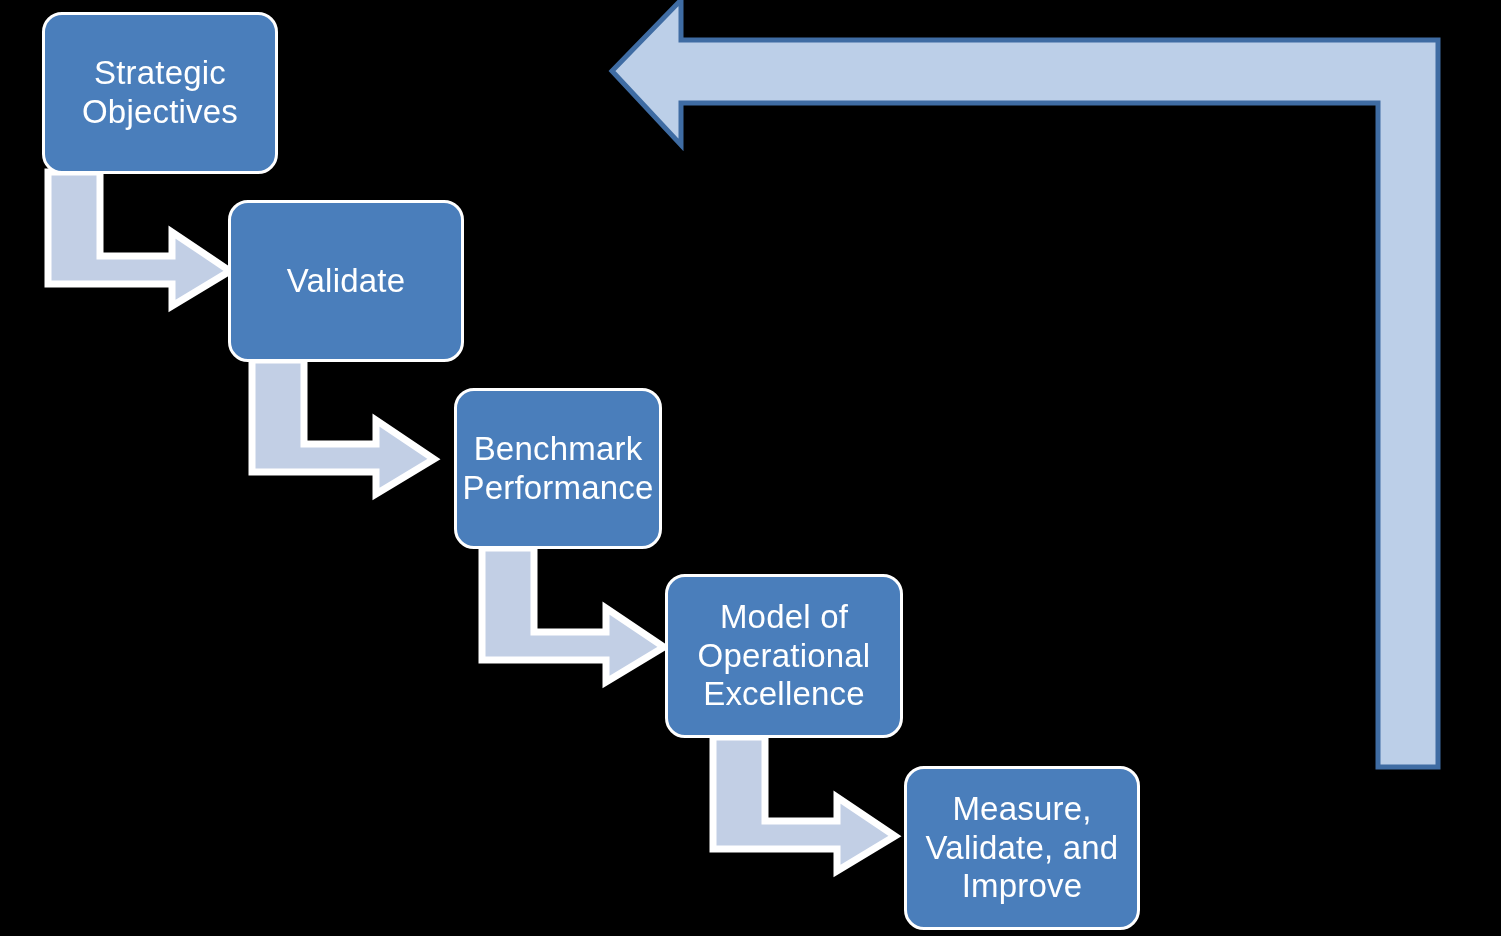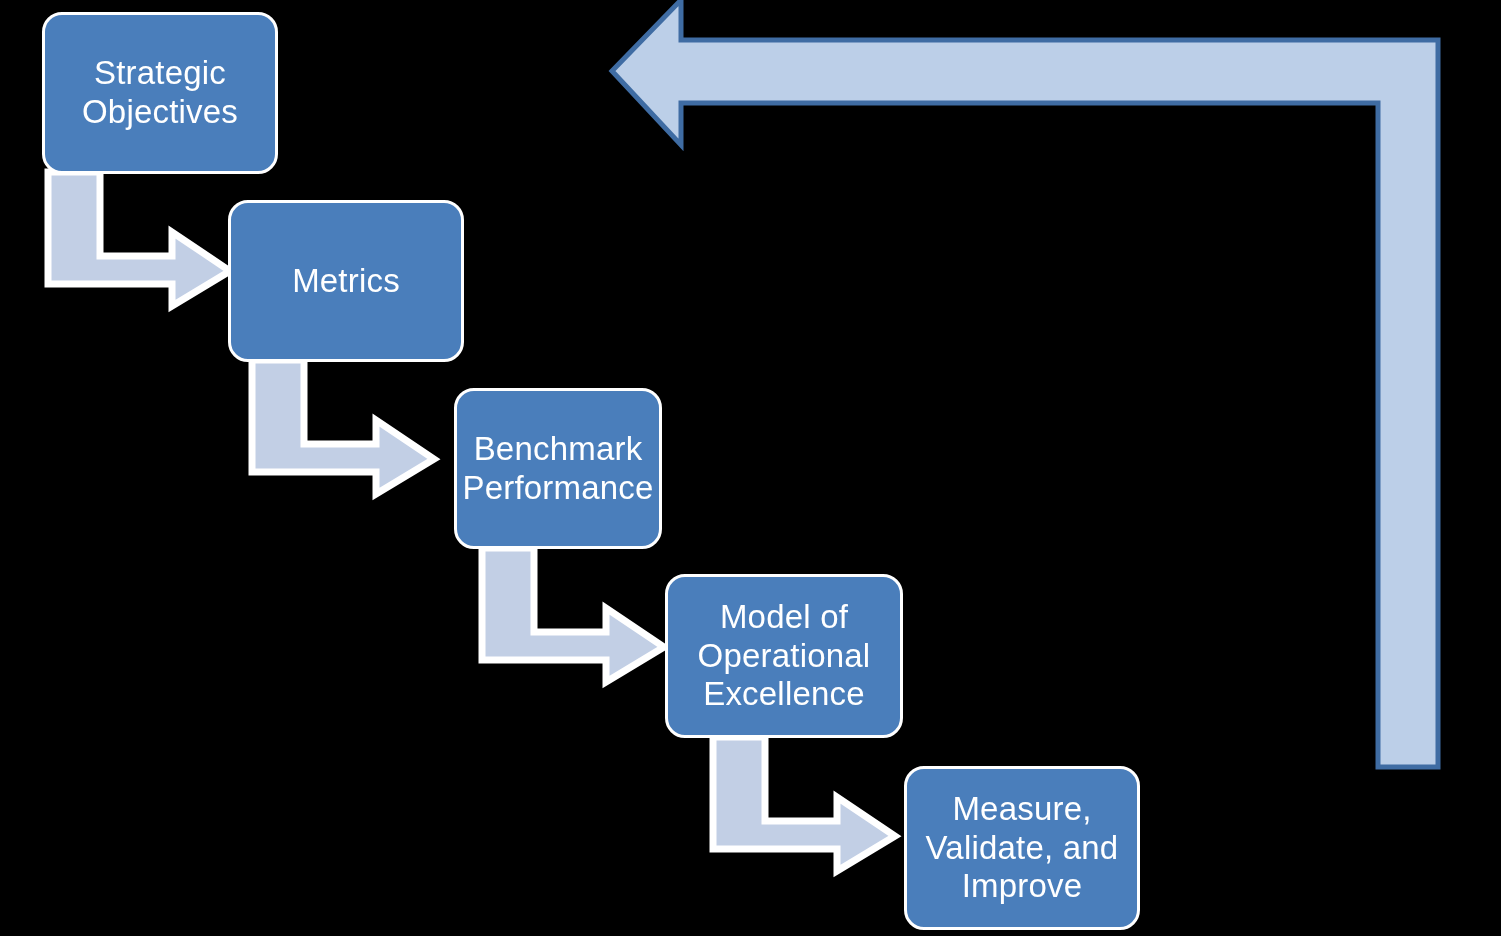--- a/index.html
+++ b/index.html
@@ -89,21 +89,21 @@
       <path d="M 4,4 L 56,4 L 56,88 L 128,88 L 128,64 L 186,103 L 128,138 L 128,116 L 4,116 Z" fill="#C2CFE5" stroke="#FFFFFF" stroke-width="7" stroke-linejoin="miter"></path>
     </svg>
   </div>
 
   <div class="node" style="left:42px; top:12px; width:236px; height:162px;">
     <span class="label">Strategic
 Objectives</span>
   </div>
 
   <div class="node" style="left:228px; top:200px; width:236px; height:162px;">
-    <span class="label">Metrics</span>
+    <span class="label">Validate</span>
   </div>
 
   <div class="node" style="left:454px; top:388px; width:208px; height:161px;">
     <span class="label">Benchmark
 Performance</span>
   </div>
 
   <div class="node" style="left:904px; top:766px; width:236px; height:164px;">
     <span class="label">Measure,
 Validate, and

